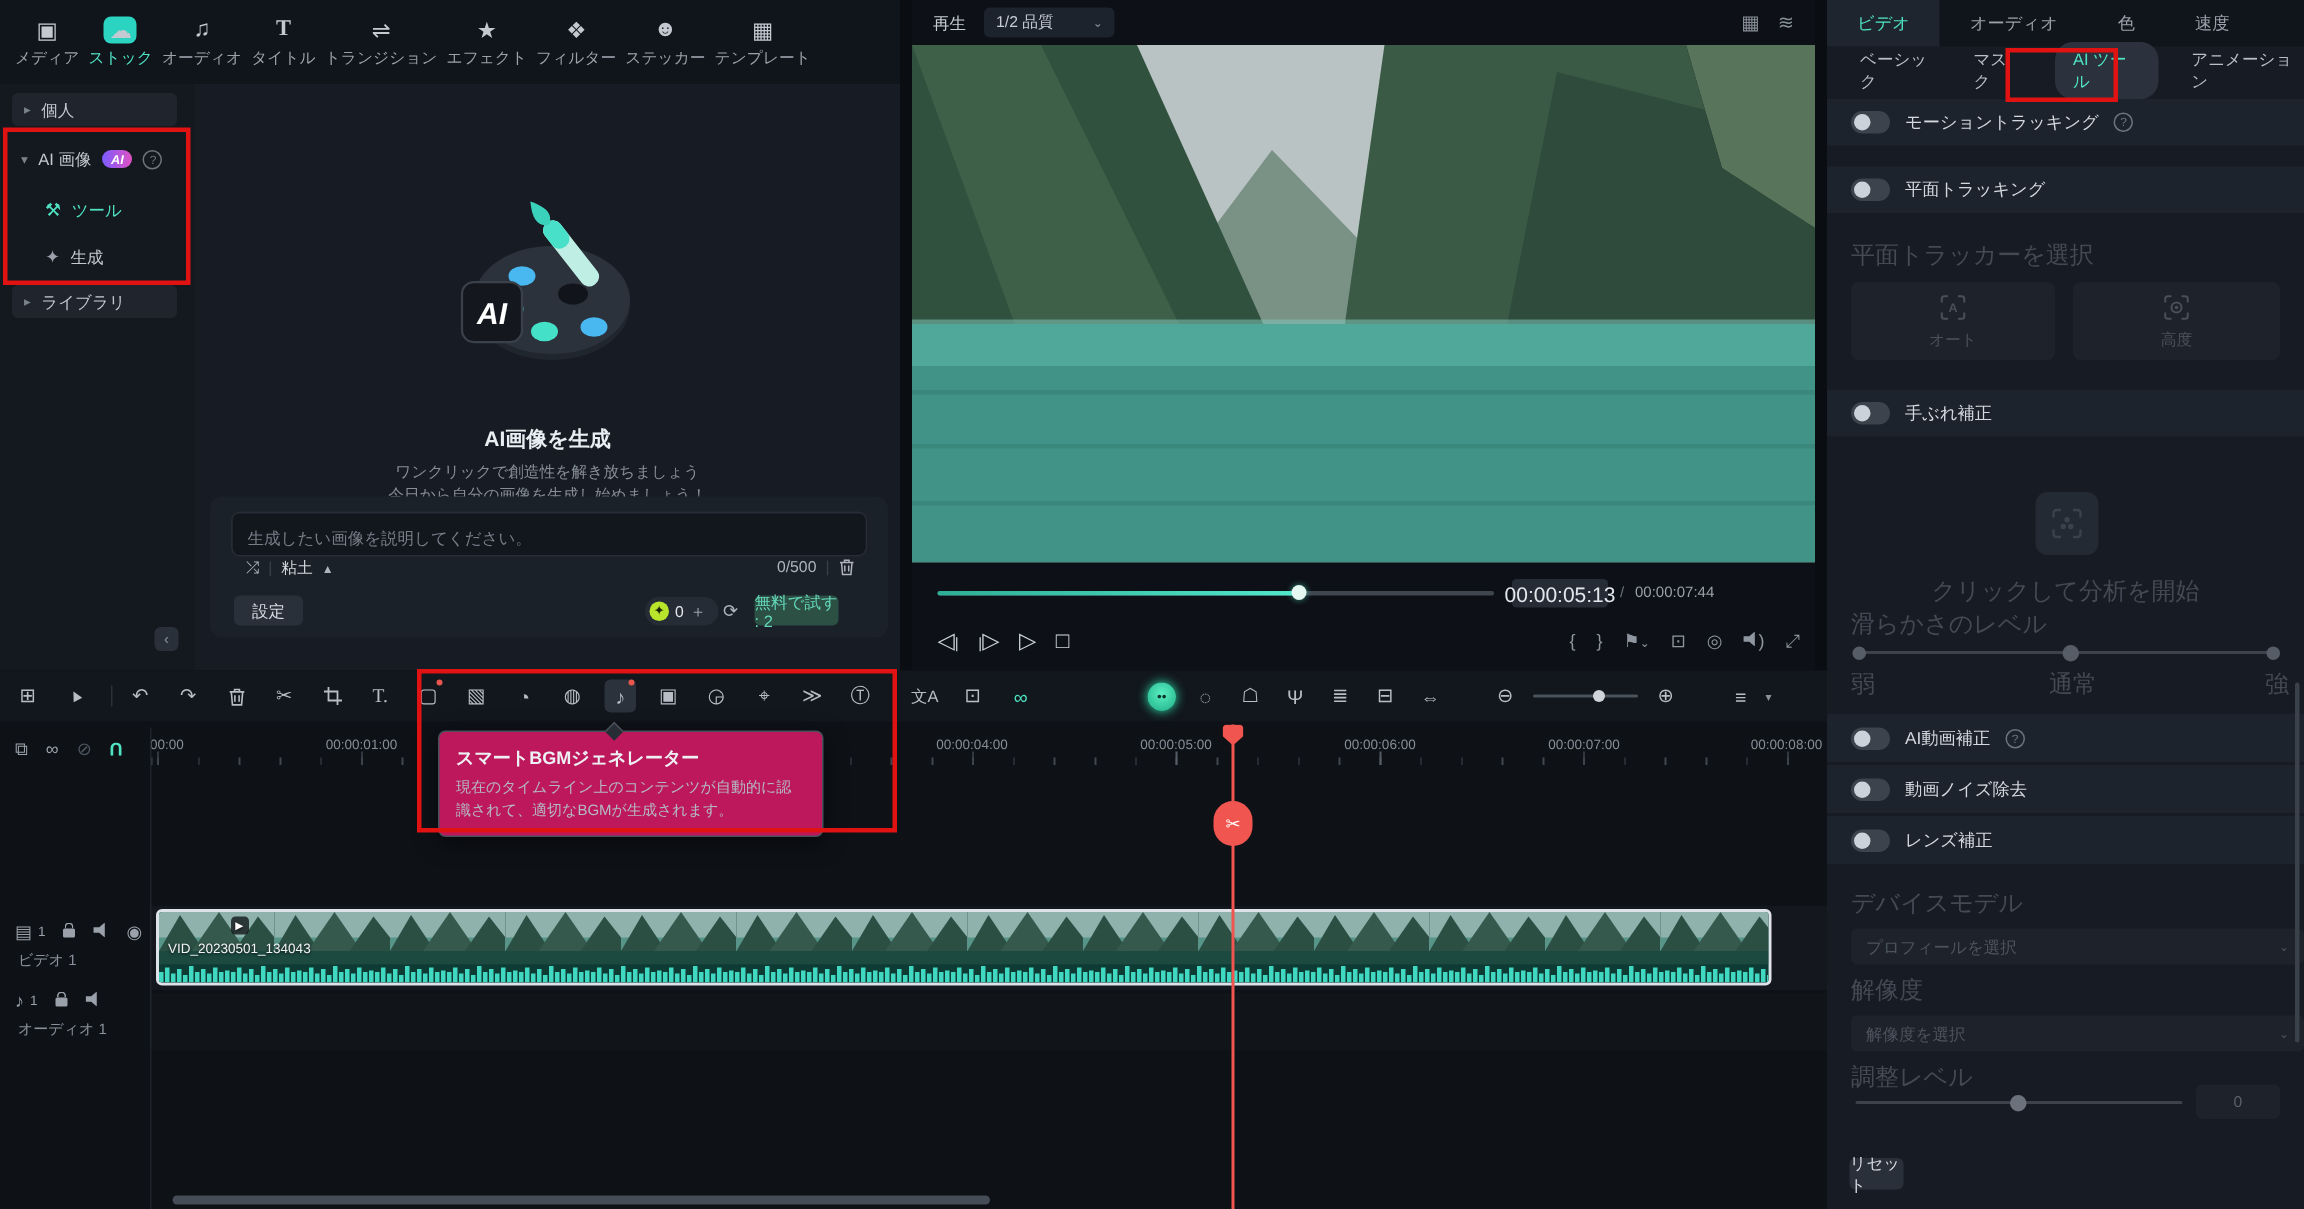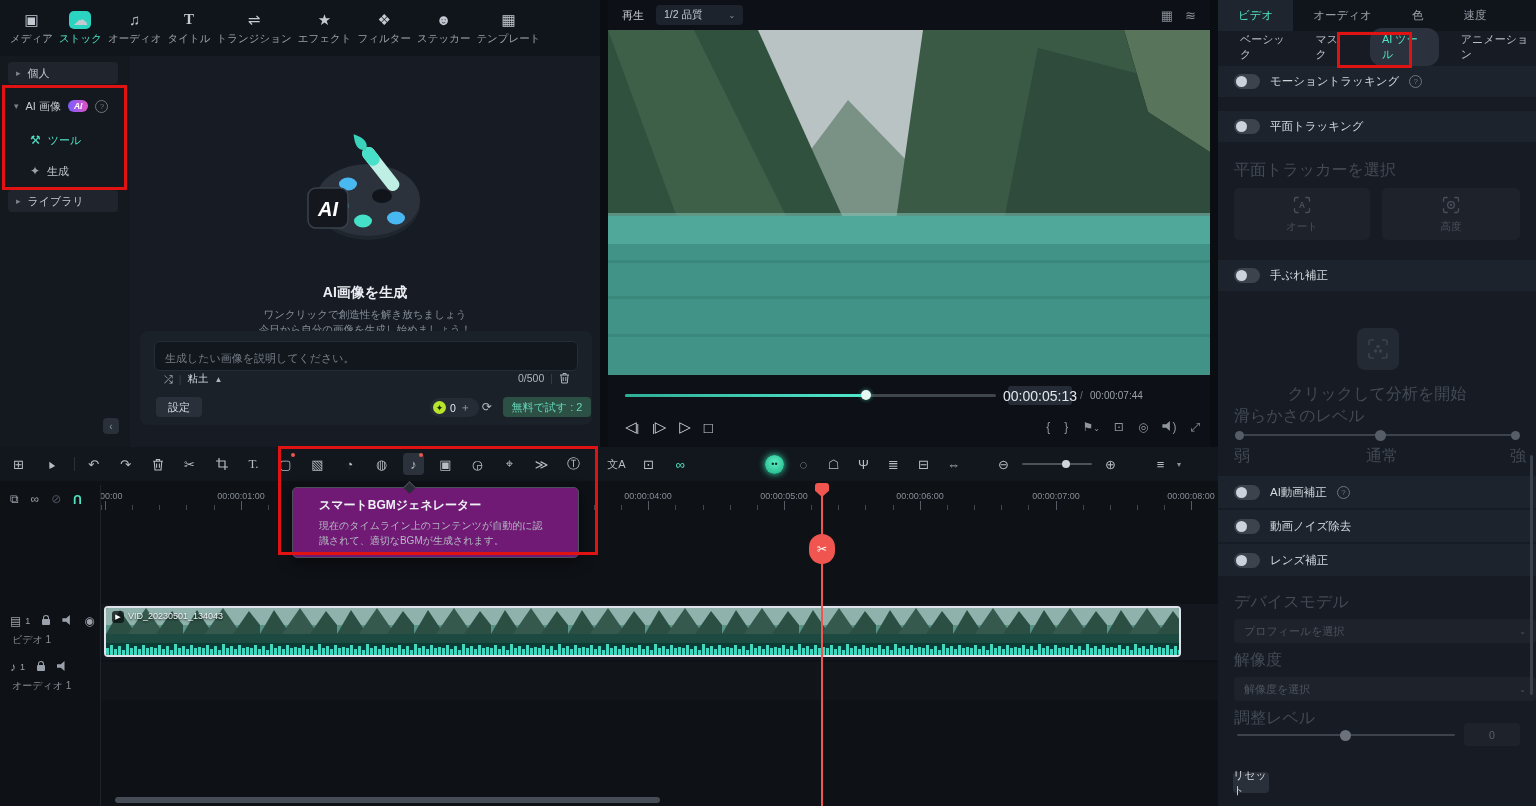--- a/index.html
+++ b/index.html
@@ -72,23 +72,23 @@
   .ruler{left:100px;top:485px;width:1118px;height:28px;overflow:hidden;}
   .rlabel{position:absolute;top:6px;transform:translateX(-50%);font-size:9px;color:#878e97;white-space:nowrap;}
   .ticks-minor{position:absolute;bottom:3px;left:0;right:0;height:5px;background:repeating-linear-gradient(90deg,#40474f 0 1px,transparent 1px 27.16px);background-position:5px 0;}
   .ticks-major{position:absolute;bottom:3px;left:0;right:0;height:9px;background:repeating-linear-gradient(90deg,#555c65 0 1px,transparent 1px 135.8px);background-position:5px 0;}
   .trackhead-ic{font-size:12px;color:#9aa1aa;margin-right:12px;cursor:pointer;}
   .lanelabel{font-size:10px;color:#8a919a;}
   .ilock{width:8px;height:6px;border-radius:1px;background:#9aa1aa;position:relative;display:inline-block;}
   .ilock::before{content:"";position:absolute;top:-4px;left:1px;width:4px;height:3px;border:1.5px solid #9aa1aa;border-bottom:none;border-radius:3px 3px 0 0;}
   .ispeak{width:10px;height:10px;background:#9aa1aa;clip-path:polygon(0 32%,38% 32%,75% 0,75% 100%,38% 68%,0 68%);display:inline-block;}
   .clip{left:104px;top:606px;width:1077px;height:51px;border:2px solid #dde3e8;border-radius:4px;background:#0f3b35;overflow:hidden;box-sizing:border-box;}
-  .cliplabel{position:absolute;left:6px;top:3px;display:flex;gap:4px;color:#f0f3f6;font-size:9px;text-shadow:0 1px 2px rgba(0,0,0,.8);}
+  .cliplabel{position:absolute;left:6px;top:3px;display:flex;align-items:center;gap:4px;color:#f0f3f6;font-size:9px;text-shadow:0 1px 2px rgba(0,0,0,.8);flex-direction:column;}
   .playchip{width:12px;height:12px;border-radius:3px;background:rgba(10,14,16,.75);color:#fff;font-size:7px;display:flex;align-items:center;justify-content:center;}
-  .tooltip{left:292px;top:487px;width:233px;background:#701a75;border:1px solid #4a515b;border-radius:5px;padding:9px 26px;box-shadow:0 4px 14px rgba(0,0,0,.5);z-index:30;}
+  .tooltip{left:292px;top:487px;width:233px;background:#be185d;border:1px solid #4a515b;border-radius:5px;padding:9px 11px;box-shadow:0 4px 14px rgba(0,0,0,.5);z-index:30;}
   .tooltip .tt-title{font-size:12px;font-weight:bold;color:#eef1f4;margin-bottom:5px;}
   .tooltip .tt-body{font-size:10px;color:#b4bac2;line-height:1.45;}
   .tt-arrow{position:absolute;top:-5px;left:112px;width:8px;height:8px;background:#272c35;border-left:1px solid #4a515b;border-top:1px solid #4a515b;transform:rotate(45deg);}
   .redbox{position:absolute;border:3px solid #e01212;z-index:40;pointer-events:none;}
   .playhead{left:821px;top:483px;width:2px;height:323px;background:#f0564f;z-index:25;}
   .ph-head{left:815px;top:483px;width:14px;height:14px;background:#f0564f;clip-path:polygon(0 0,100% 0,100% 55%,50% 100%,0 55%);border-radius:3px;z-index:26;}
   .ph-cut{left:809px;top:534px;width:26px;height:30px;background:#f0564f;border-radius:13px;display:flex;align-items:center;justify-content:center;color:#fff;font-size:12px;z-index:26;cursor:pointer;}
   .hscroll{left:115px;top:797px;width:545px;height:6px;border-radius:3px;background:#454c55;cursor:pointer;}
   .vscroll{left:1530px;top:455px;width:3px;height:240px;border-radius:2px;background:#3a414a;cursor:pointer;}
   .teal{color:#4fe3c4;}
@@ -207,21 +207,21 @@
         </div>
       </div>
 
       <div class="abs btn" style="left:26px;top:341px;width:46px;height:20px;">設定</div>
       <div class="abs credit-pill" style="left:300px;top:342px;height:15px;">
         <span class="coin">✦</span>
         <span style="color:#e2e7ec;font-size:10.5px;">0</span>
         <span style="color:#9aa1aa;font-size:11px;">＋</span>
       </div>
       <span class="abs" style="left:352px;top:344px;color:#aeb5bd;font-size:12px;">⟳</span>
-      <div class="abs tryfree" style="left:373px;top:341px;width:88px;height:20px;">無料で試す : 2</div>
+      <div class="abs tryfree" style="left:373px;top:341px;width:56px;height:20px;">無料で試す : 2</div>
     </div>
   </div>
 
   <div class="abs preview">
     <div class="pvheader">
       <span>再生</span>
       <div class="qualitybox">
         <span>1/2 品質</span>
         <span style="font-size:8px;color:#8a919a;">⌄</span>
       </div>

